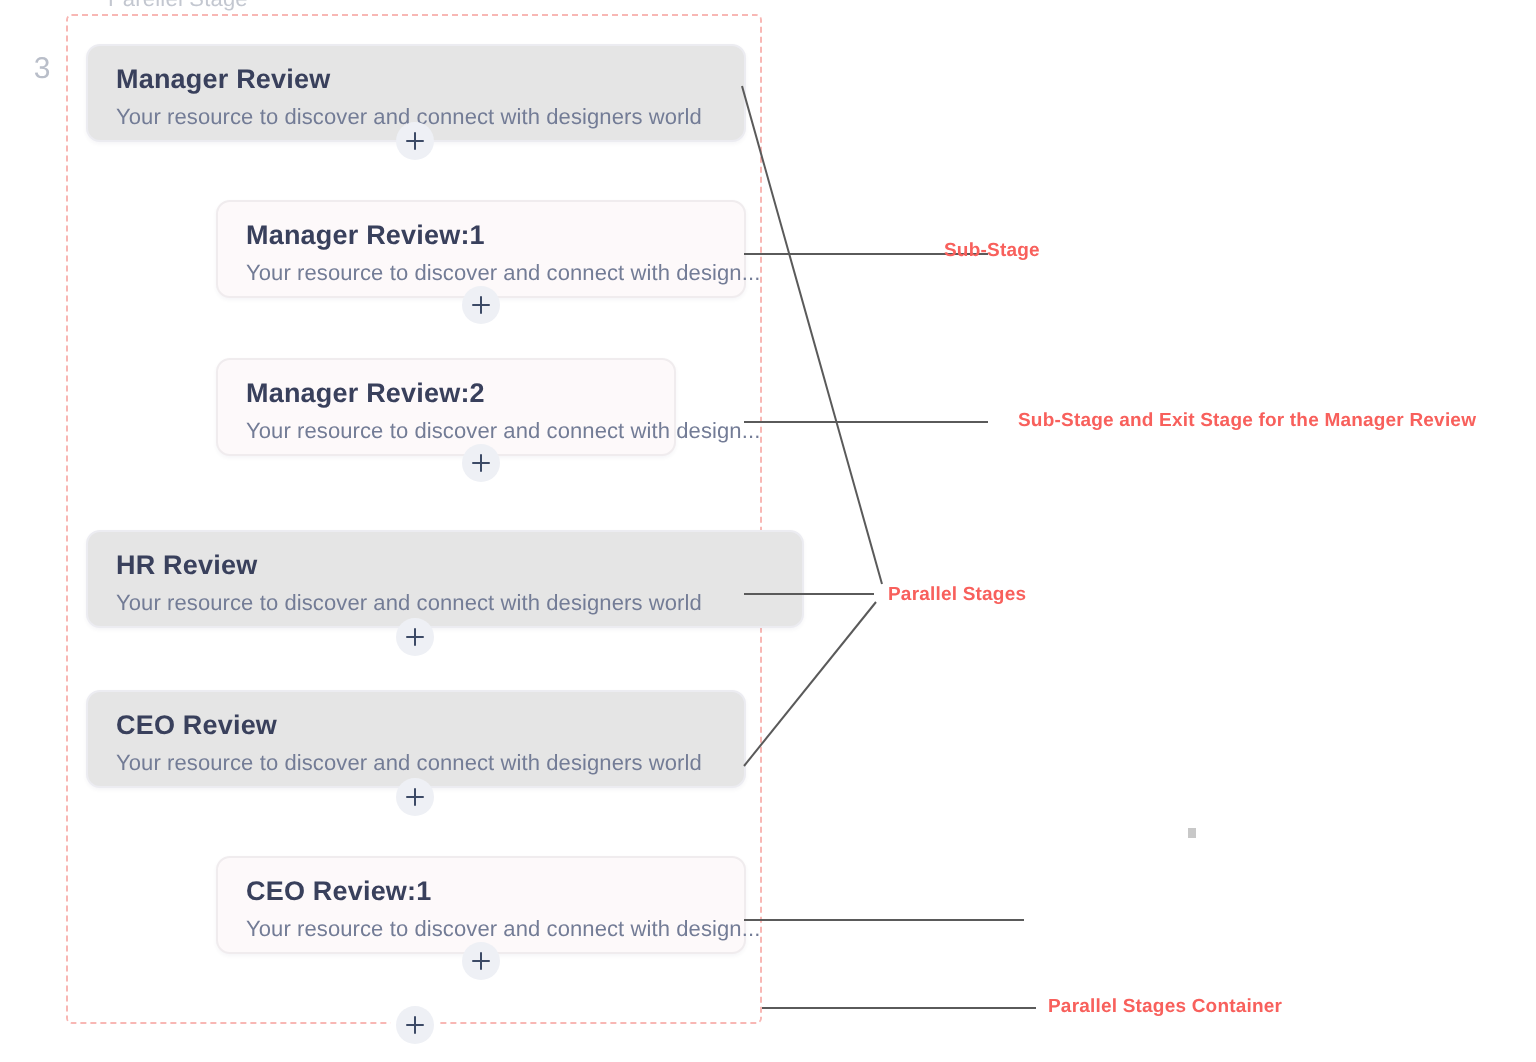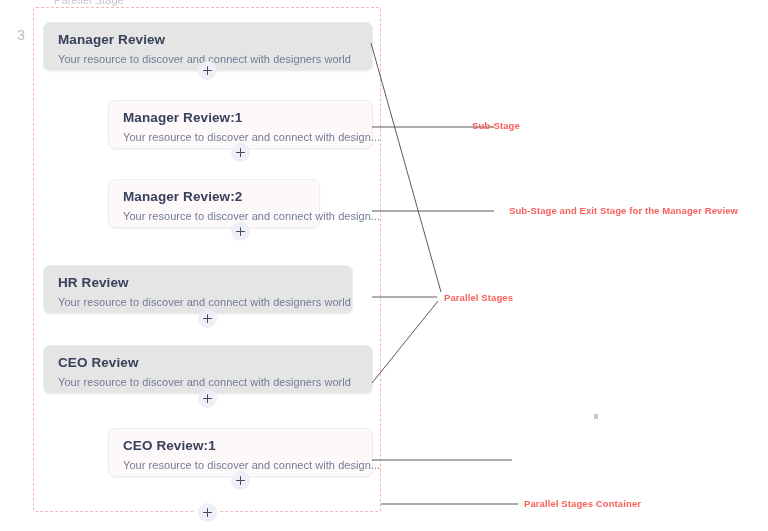--- a/index.html
+++ b/index.html
@@ -166,27 +166,27 @@
     <div class="card-desc">Your resource to discover and connect with designers world</div>
   </div>
   <div class="plus-btn" style="left:198px; top:61px;"></div>
 
   <div class="card sub" style="left:108px; top:100px; width:265px; height:49px;">
     <div class="card-title">Manager Review:1</div>
     <div class="card-desc">Your resource to discover and connect with design...</div>
   </div>
   <div class="plus-btn" style="left:231px; top:143px;"></div>
 
-  <div class="card sub" style="left:108px; top:179px; width:212px; height:49px;">
+  <div class="card sub" style="left:108px; top:179px; width:230px; height:49px;">
     <div class="card-title">Manager Review:2</div>
     <div class="card-desc">Your resource to discover and connect with design...</div>
   </div>
   <div class="plus-btn" style="left:231px; top:222px;"></div>
 
-  <div class="card" style="left:43px; top:265px; width:310px; height:49px;">
+  <div class="card" style="left:43px; top:265px; width:359px; height:49px;">
     <div class="card-title">HR Review</div>
     <div class="card-desc">Your resource to discover and connect with designers world</div>
   </div>
   <div class="plus-btn" style="left:198px; top:309px;"></div>
 
   <div class="card" style="left:43px; top:345px; width:330px; height:49px;text-align:center;">
     <div class="card-title">CEO Review</div>
     <div class="card-desc">Your resource to discover and connect with designers world</div>
   </div>
   <div class="plus-btn" style="left:198px; top:389px;"></div>

